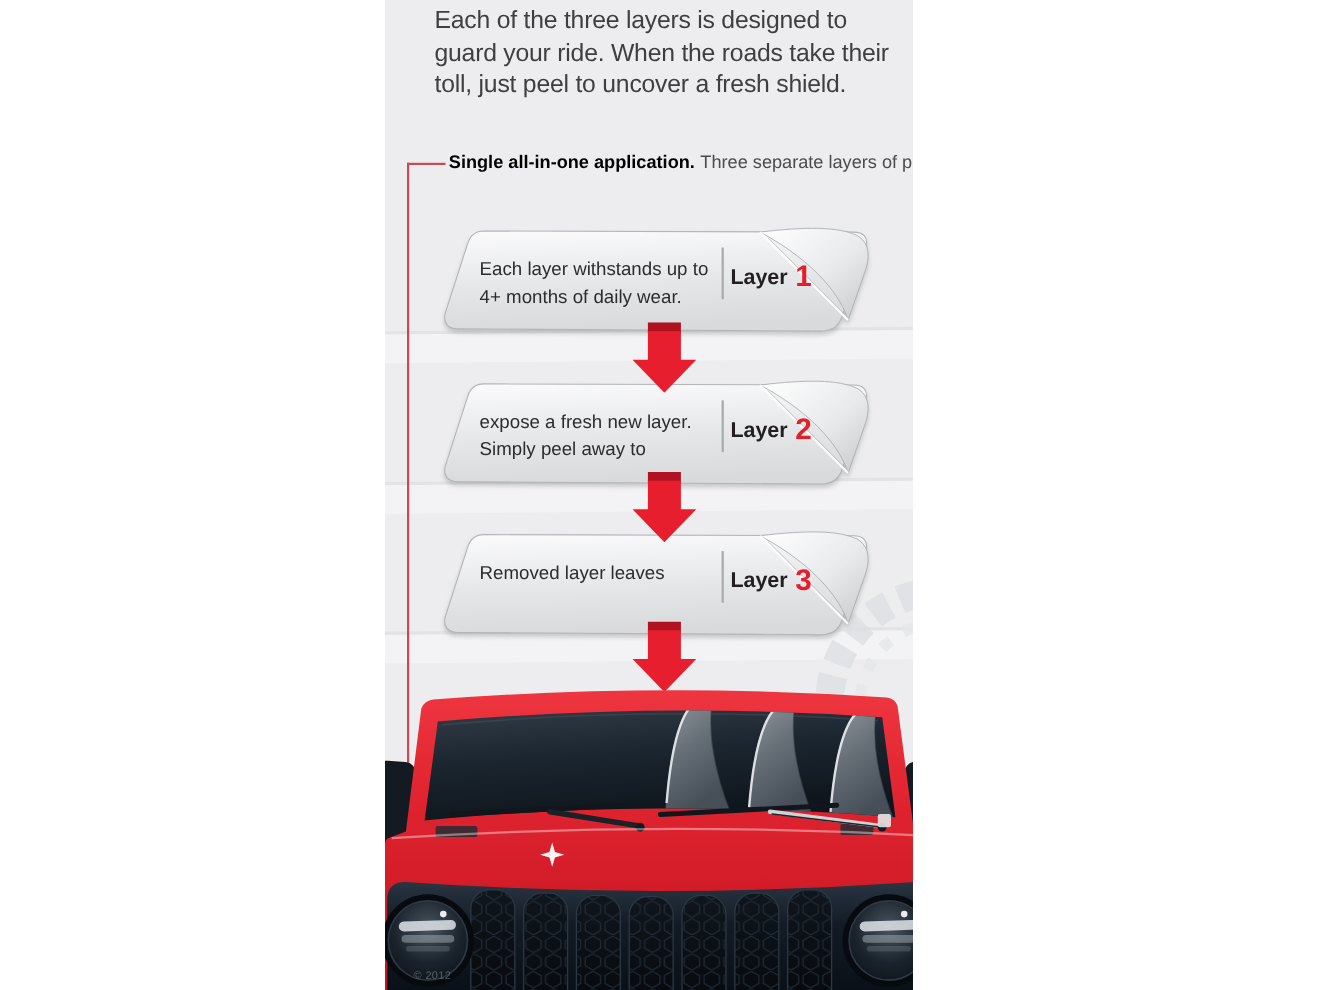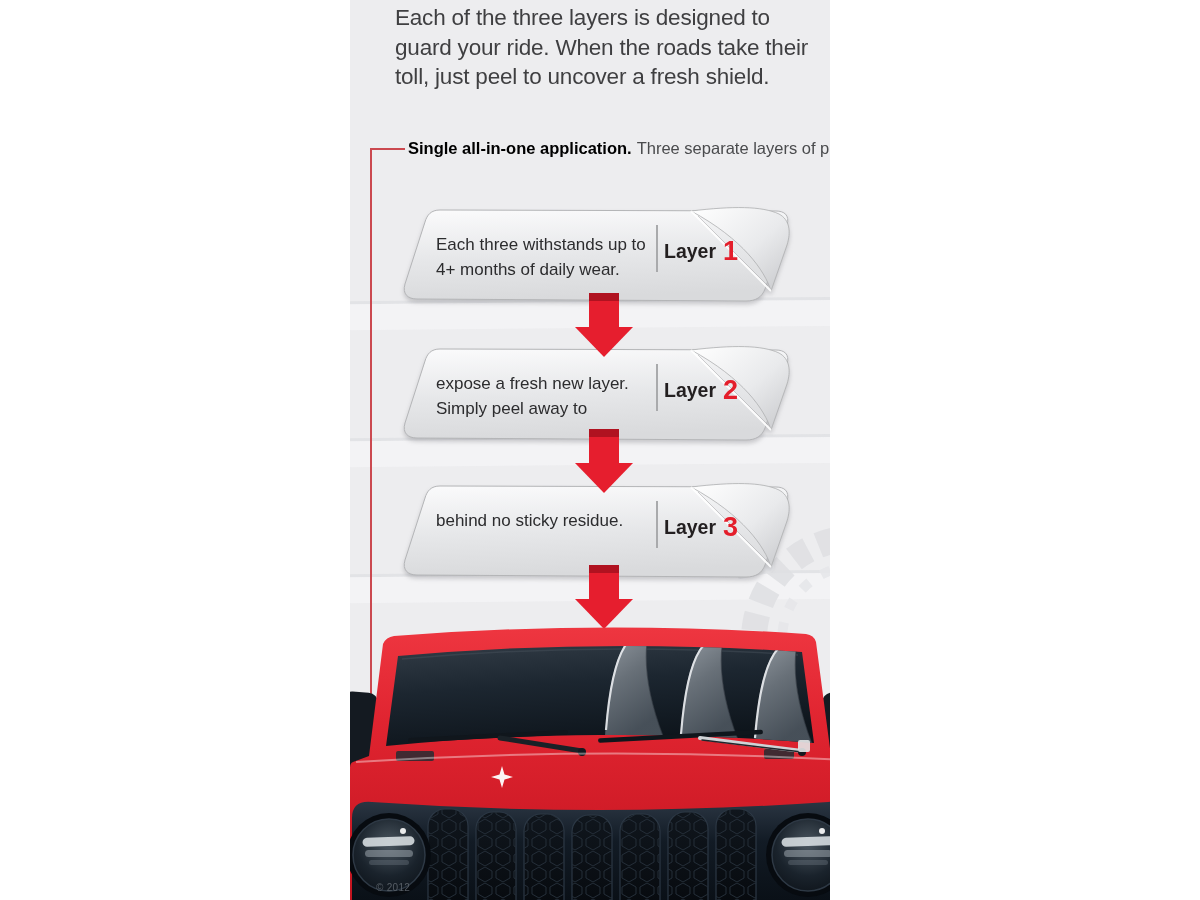--- a/index.html
+++ b/index.html
@@ -89,21 +89,21 @@
             <stop offset="0.55" stop-color="#e9eaec"></stop>
             <stop offset="1" stop-color="#c7c8cb"></stop>
         </linearGradient>
       </defs>
       <path d="M 42,9 C 33,9 29,14 27,21 L 7,83 C 4,93 10,98 19,98 L 348,100 C 358,100 364,96 367,88 L 389,24 C 392,14 386,10 378,10 Z" fill="url(#shGrad)" stroke="#b4b5b7" stroke-width="1"></path>
       <path d="M 293,10 C 335,5 364,5 381,13 C 392,19 393,31 389,44 L 373,90 C 367,70 345,38 293,10 Z" fill="url(#foldGrad)" stroke="#adaeb0" stroke-width="0.8"></path>
       <path d="M 293,10 L 373,90" stroke="#ffffff" stroke-width="2" opacity="0.9"></path>
       <path d="M 300,15 L 370,85" stroke="#9fa0a2" stroke-width="0.8" opacity="0.6"></path>
     </svg>
     <div class="sheet-text">
-      <div>Each three withstands up to</div>
+      <div>Each layer withstands up to</div>
       <div>4+ months of daily wear.</div>
     </div>
     <div class="sheet-div"></div>
     <div class="sheet-label"><span>Layer</span><span class="sheet-num">1</span></div>
   </div>
 
   <div class="sheet" style="top:340px">
     <svg width="394" height="102" viewBox="0 0 394 102">
       <path d="M 42,9 C 33,9 29,14 27,21 L 7,83 C 4,93 10,98 19,98 L 348,100 C 358,100 364,96 367,88 L 389,24 C 392,14 386,10 378,10 Z" fill="url(#shGrad)" stroke="#b4b5b7" stroke-width="1"></path>
       <path d="M 293,10 C 335,5 364,5 381,13 C 392,19 393,31 389,44 L 373,90 C 367,70 345,38 293,10 Z" fill="url(#foldGrad)" stroke="#adaeb0" stroke-width="0.8"></path>
@@ -119,21 +119,21 @@
   </div>
 
   <div class="sheet" style="top:477px">
     <svg width="394" height="102" viewBox="0 0 394 102">
       <path d="M 42,9 C 33,9 29,14 27,21 L 7,83 C 4,93 10,98 19,98 L 348,100 C 358,100 364,96 367,88 L 389,24 C 392,14 386,10 378,10 Z" fill="url(#shGrad)" stroke="#b4b5b7" stroke-width="1"></path>
       <path d="M 293,10 C 335,5 364,5 381,13 C 392,19 393,31 389,44 L 373,90 C 367,70 345,38 293,10 Z" fill="url(#foldGrad)" stroke="#adaeb0" stroke-width="0.8"></path>
       <path d="M 293,10 L 373,90" stroke="#ffffff" stroke-width="2" opacity="0.9"></path>
       <path d="M 300,15 L 370,85" stroke="#9fa0a2" stroke-width="0.8" opacity="0.6"></path>
     </svg>
     <div class="sheet-text">
-      <div>behind no sticky residue.</div>
+      <div>Removed layer leaves</div>
     </div>
     <div class="sheet-div"></div>
     <div class="sheet-label"><span>Layer</span><span class="sheet-num">3</span></div>
   </div>
 
   <div class="arrow" style="top:293px">
     <svg width="58" height="64" viewBox="0 0 58 64">
       <rect x="14" y="0" width="30" height="10" fill="#b01220"></rect>
       <rect x="14" y="8" width="30" height="28" fill="#e61e2e"></rect>
       <polygon points="0,34 58,34 29,64" fill="#e61e2e"></polygon>

